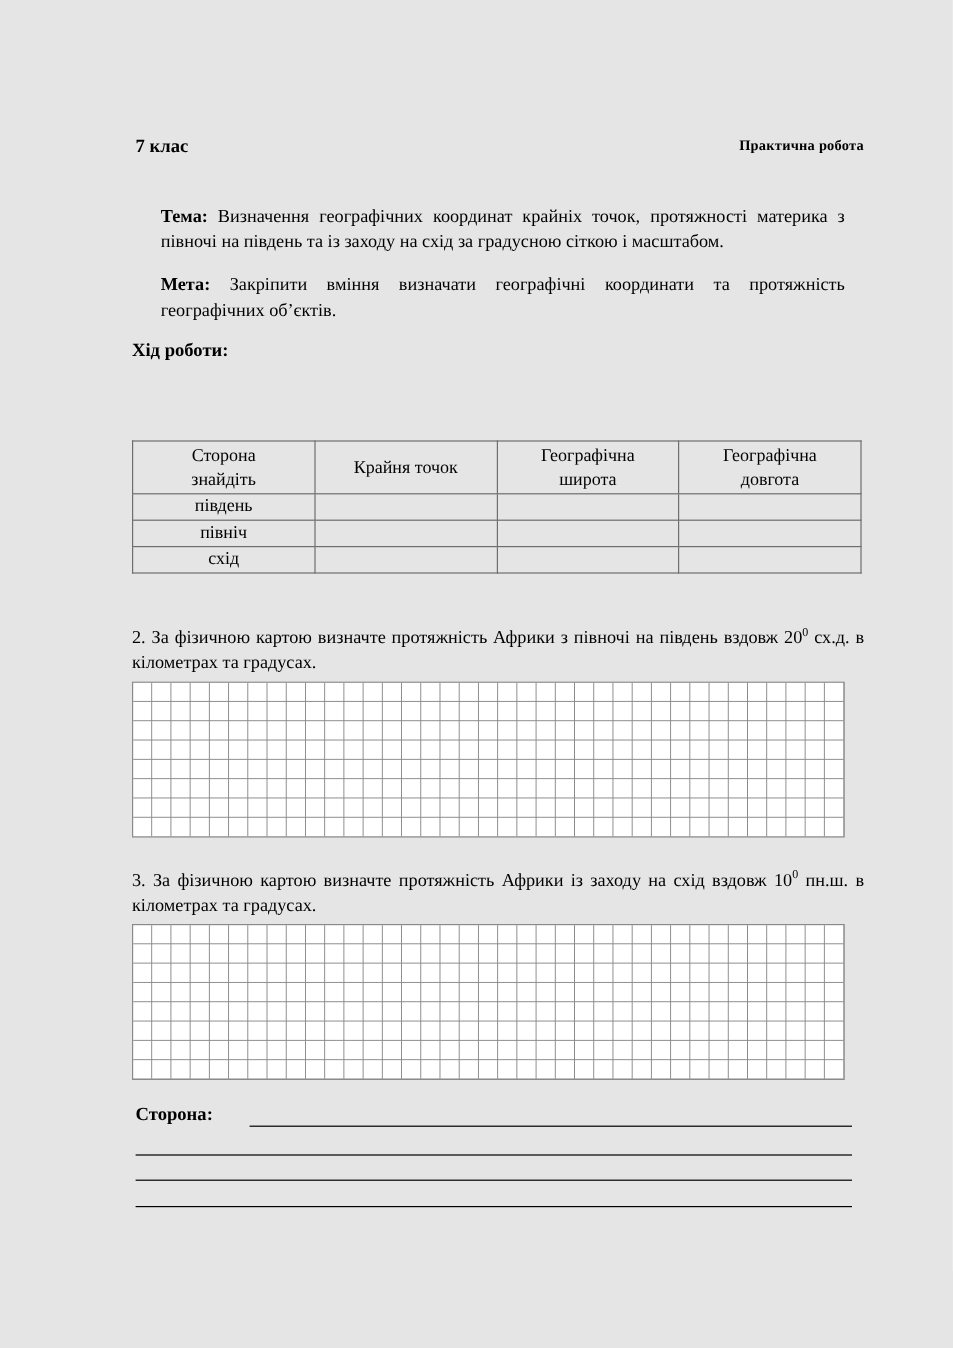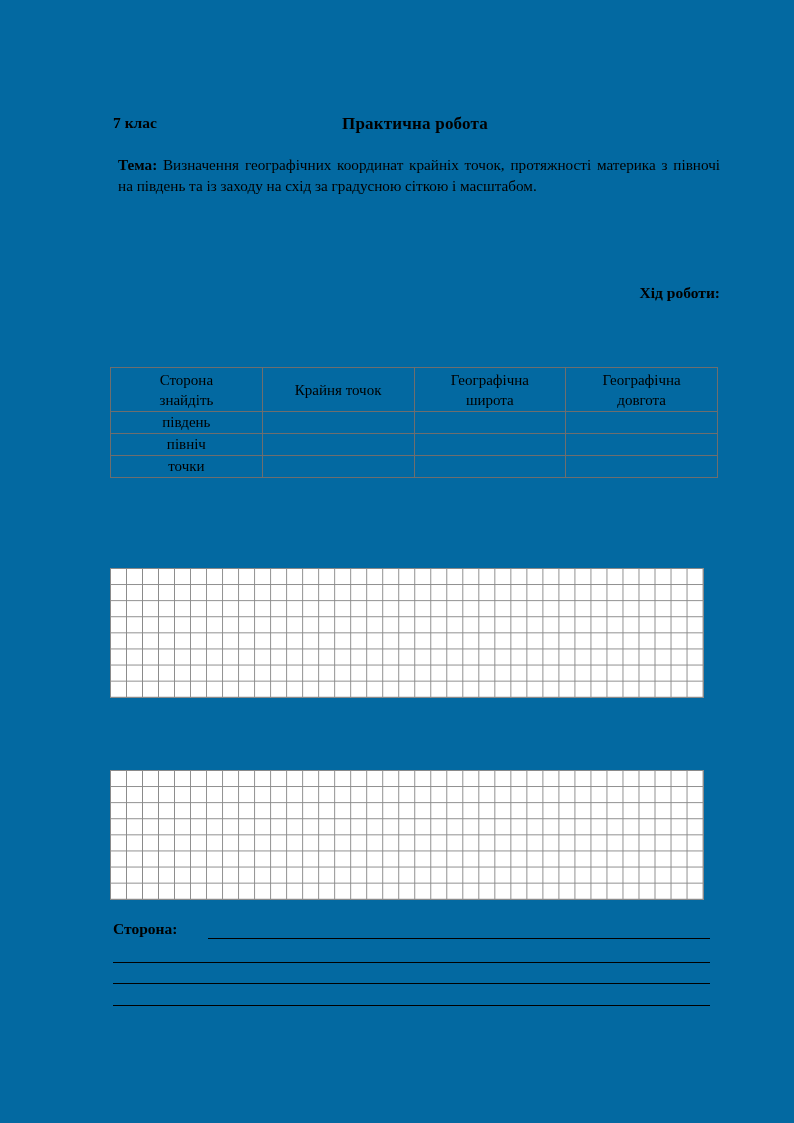--- a/index.html
+++ b/index.html
@@ -14,21 +14,21 @@
     font-family: "Liberation Serif", "DejaVu Serif", serif;
     color: #000000;
     overflow: hidden;
   }
 
   .page {
     position: absolute;
     left: 0; top: 0;
     width: 794px;
     height: 1123px;
-    background: #0369a1;
+    background: #e5e5e5;
   }
 
   
   .header-row {
     position: absolute;
     left: 110px;
     top: 114px;
     width: 610px;
     height: 22px;
   }
@@ -38,50 +38,50 @@
     top: 0;
     font-size: 15.5px;
     font-weight: bold;
     white-space: nowrap;
   }
   .header-title {
     position: absolute;
     left: 0;
     top: 0;
     width: 610px;
-    text-align: center;
-    font-size: 17px;
+    text-align: right;
+    font-size: 12px;
     font-weight: bold;
     letter-spacing: 0.2px;
   }
 
   
   .intro {
     position: absolute;
     left: 118px;
     top: 155px;
     width: 602px;
   }
   .para {
     font-size: 15.2px;
     line-height: 20.5px;
     text-align: justify;
     text-justify: inter-word;
-    margin: 0;
+    margin: 16px;
   }
   .para b { font-weight: bold; }
   .para .gap { display: inline; }
 
   
   .section-heading {
     position: absolute;
     left: 110px;
     top: 284px;
     width: 610px;
-    text-align: right;
+    text-align: left;
     font-size: 15.5px;
     font-weight: bold;
   }
 
   
   .task {
     position: absolute;
     font-size: 15.2px;
     line-height: 21px;
     text-align: justify;
@@ -165,20 +165,25 @@
     <span class="header-class">7 клас</span>
     <span class="header-title">Практична робота</span>
   </div>
 
   <div class="intro">
     <p class="para">
       <b>Тема:</b>
       <span class="gap"> </span>
       <span>Визначення географічних координат крайніх точок, протяжності материка з півночі на південь та із заходу на схід за градусною сіткою і масштабом.</span>
     </p>
+    <p class="para">
+      <b>Мета:</b>
+      <span class="gap"> </span>
+      <span>Закріпити вміння визначати географічні координати та протяжність географічних об’єктів.</span>
+    </p>
   </div>
 
   <div class="section-heading">Хід роботи:</div>
 
 
   <table class="data-table">
     <thead>
       <tr>
         <th>
           <span class="th-line">Сторона</span>
@@ -204,31 +209,37 @@
         <td></td>
         <td></td>
       </tr>
       <tr>
         <td>північ</td>
         <td></td>
         <td></td>
         <td></td>
       </tr>
       <tr>
-        <td>точки</td>
+        <td>схід</td>
         <td></td>
         <td></td>
         <td></td>
       </tr>
     </tbody>
   </table>
 
+  <p class="task task-2">
+    <span>2. За фізичною картою визначте протяжність Африки з півночі на південь вздовж 20</span><sup>0</sup><span> сх.д. в кілометрах та градусах.</span>
+  </p>
 
   <div class="grid-block grid-1"></div>
 
+  <p class="task task-3">
+    <span>3. За фізичною картою визначте протяжність Африки із заходу на схід вздовж 10</span><sup>0</sup><span> пн.ш. в кілометрах та градусах.</span>
+  </p>
 
   <div class="grid-block grid-2"></div>
 
   <div class="conclusion-label">Сторона:</div>
   <div class="rule rule-1"></div>
   <div class="rule rule-2"></div>
   <div class="rule rule-3"></div>
   <div class="rule rule-4"></div>
 
 </div>

